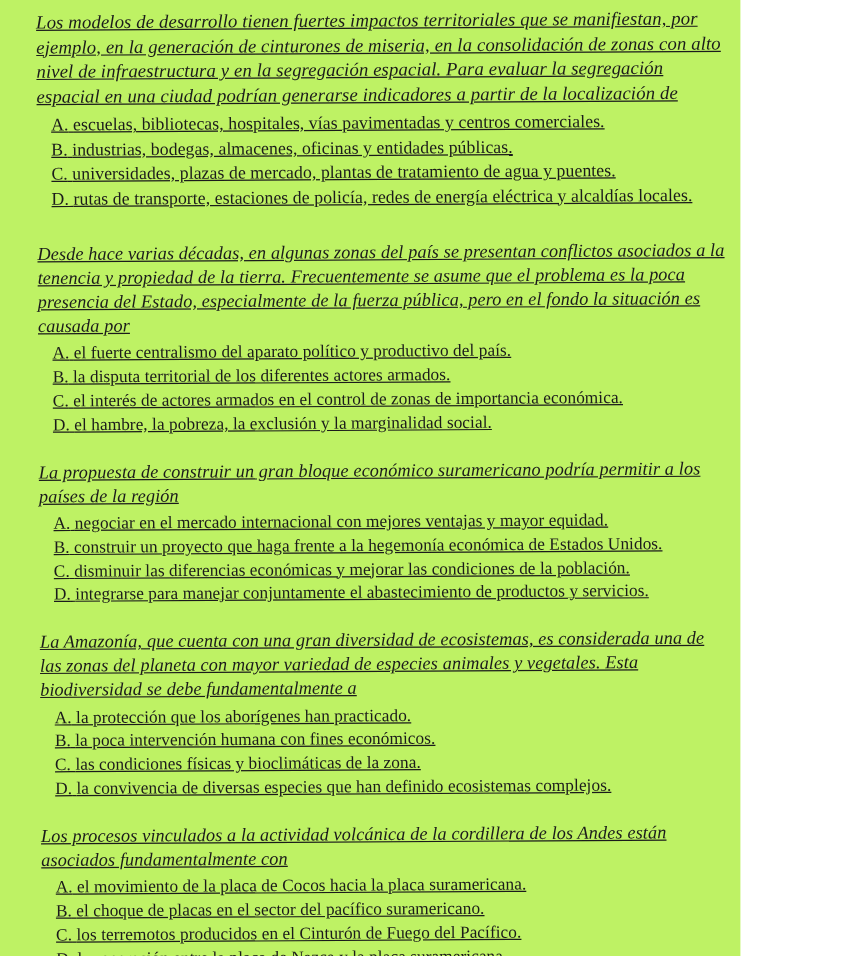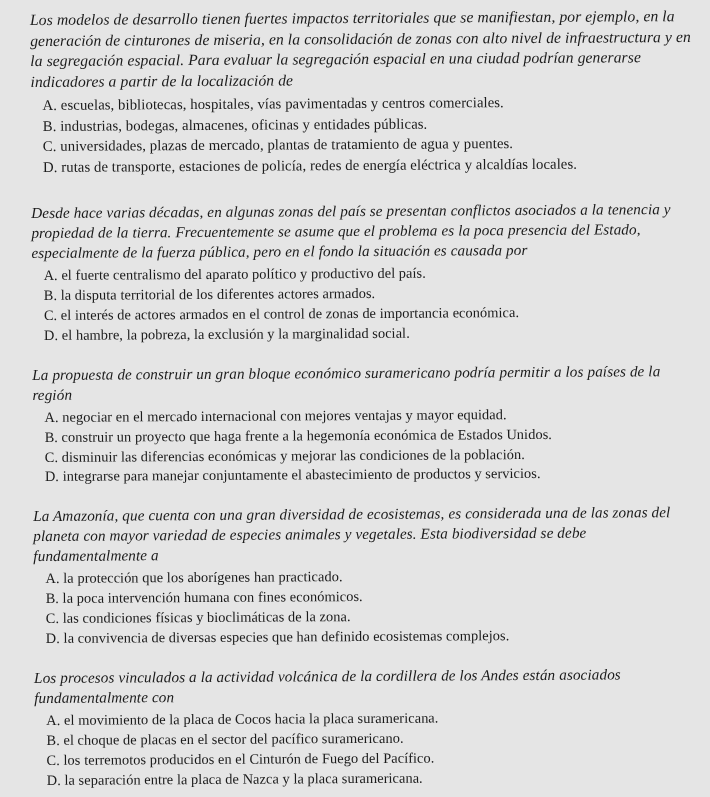--- a/index.html
+++ b/index.html
@@ -9,25 +9,26 @@
   }
   body {
     width: 710px;
     height: 797px;
     font-family: "Liberation Serif", serif;
     color: #1b1b1b;
     overflow: hidden;
   }
   .page {
     position: relative;
-    width: 710px;
+    width: 617px;
     height: 797px;
     box-sizing: border-box;
     padding: 8px 14px 4px 30px;
-    background: #e5e5e5;
+    background: #bef264;
+    text-decoration: underline;
   }
   
   .scan {
     transform: rotate(-0.35deg);
     transform-origin: 50% 0%;
   }
   .question {
     margin: 0 0 4px 0;
   }
   .stem {

